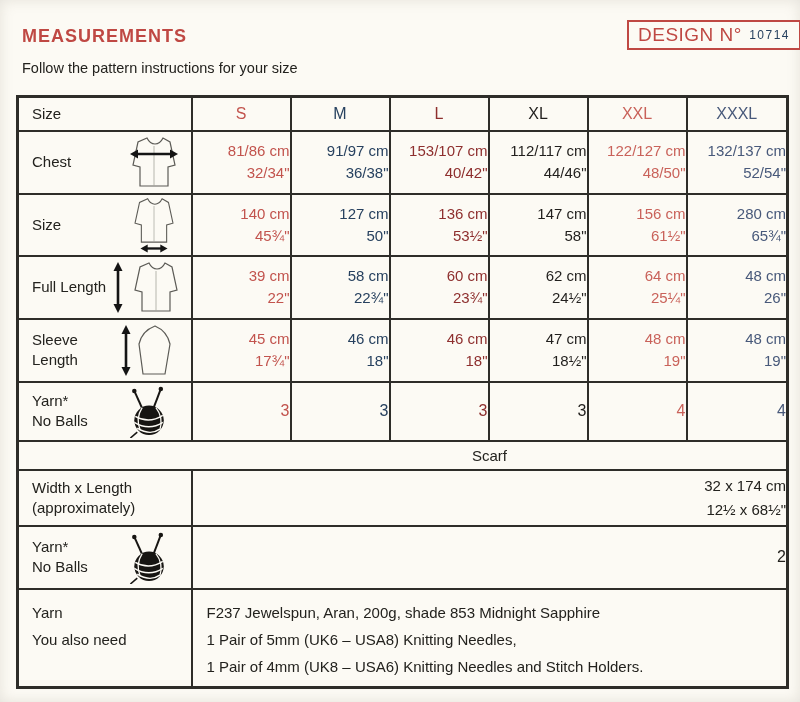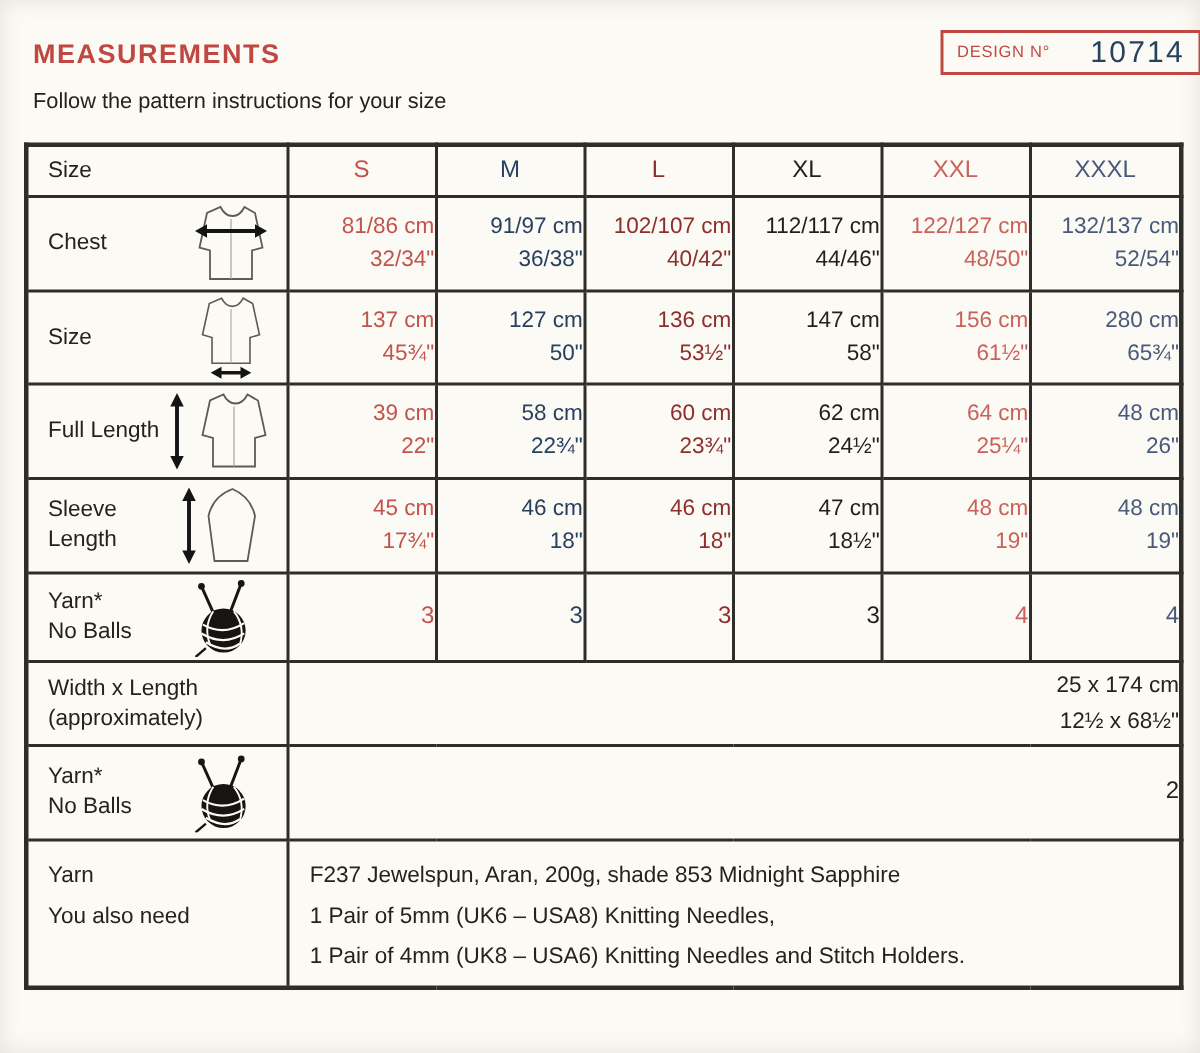--- a/index.html
+++ b/index.html
@@ -6,22 +6,22 @@
   body{font-family:"Liberation Sans",sans-serif;background:#e9e7e0;}
   #page{position:relative;width:800px;height:702px;background:var(--bg,#fcfaf4);overflow:hidden;
         box-shadow:inset 0 0 14px rgba(120,115,100,.18);}
   
   #title{position:absolute;left:22px;top:26px;font-size:18px;font-weight:600;
          letter-spacing:1px;color:var(--title_red);}
   #subtitle{position:absolute;left:22px;top:60px;font-size:14.5px;color:var(--text);}
   #design-box{position:absolute;left:627px;top:20px;width:152px;height:26px;
               border:2px solid var(--title_red);display:flex;align-items:center;
               justify-content:space-between;padding:0 9px;background:var(--bg,#fcfaf4);}
-  #design-box .dlabel{font-size:11px;color:var(--title_red);letter-spacing:.5px;}
-  #design-box .dnum{font-size:20px;color:var(--navy);letter-spacing:1.5px;}
+  #design-box .dlabel{font-size:19px;color:var(--title_red);letter-spacing:.5px;}
+  #design-box .dnum{font-size:12px;color:var(--navy);letter-spacing:1.5px;}
   
   table{position:absolute;left:16px;top:95px;width:770px;border-collapse:collapse;
         table-layout:fixed;font-size:15px;color:var(--text);}
   td,th{border:2px solid var(--border);padding:0;vertical-align:middle;font-weight:normal;
         background:transparent;}
   table{border:3px solid var(--border);}
   .labcell{text-align:left;}
   .labwrap{display:flex;align-items:center;justify-content:space-between;padding:2px 6px 2px 13px;}
   .lbl{white-space:pre-line;line-height:20px;font-size:15px;}
   .val{text-align:right;line-height:22px;}
@@ -97,21 +97,21 @@
       </td>
       <td class="val">
             <div>81/86 cm</div>
             <div>32/34"</div>
           </td>
       <td class="val">
             <div>91/97 cm</div>
             <div>36/38"</div>
           </td>
       <td class="val">
-            <div>102/107 cm</div>
+            <div>153/107 cm</div>
             <div>40/42"</div>
           </td>
       <td class="val">
             <div>112/117 cm</div>
             <div>44/46"</div>
           </td>
       <td class="val">
             <div>122/127 cm</div>
             <div>48/50"</div>
           </td>
@@ -128,21 +128,21 @@
           <svg class="ic" width="62" height="56" viewBox="0 0 62 62">
             <path d="M24,2 C28,10 36,10 40,2 L47,6 L52,29 L45,31 L45,50 L17,50 L17,31 L10,29 L15,6 Z" fill="none" stroke="#5c5b56" stroke-width="1.2"></path>
             <line x1="31" y1="10" x2="31" y2="50" stroke="#a5a49d" stroke-width="0.8"></line>
             <line x1="23" y1="57" x2="39" y2="57" stroke="#141414" stroke-width="2.6"></line>
             <polygon points="16,57 24,52.5 24,61.5" fill="#141414"></polygon>
             <polygon points="46,57 38,52.5 38,61.5" fill="#141414"></polygon>
           </svg>
         </div>
       </td>
       <td class="val">
-            <div>137 cm</div>
+            <div>140 cm</div>
             <div>45¾"</div>
           </td>
       <td class="val">
             <div>127 cm</div>
             <div>50"</div>
           </td>
       <td class="val">
             <div>136 cm</div>
             <div>53½"</div>
           </td>
@@ -261,30 +261,33 @@
         </div>
       </td>
       <td class="val bignum">3</td>
       <td class="val bignum">3</td>
       <td class="val bignum">3</td>
       <td class="val bignum">3</td>
       <td class="val bignum">4</td>
       <td class="val bignum">4</td>
     </tr>
 
+    <tr style="height:29px">
+      <td class="scarfcell" colspan="7">Scarf</td>
+    </tr>
 
     <tr class="dims" style="height:56px">
       <td class="labcell">
         <div class="labwrap">
               <span class="lbl">Width x Length
 (approximately)</span>
             </div>
       </td>
       <td class="val" colspan="6">
-        <div>25 x 174 cm</div>
+        <div>32 x 174 cm</div>
             <div>12½ x 68½"</div>
       </td>
     </tr>
 
     <tr style="height:63px">
       <td class="labcell">
         <div class="labwrap">
           <span class="lbl">Yarn*
 No Balls</span>
           <svg class="ic" width="52" height="53" viewBox="0 0 52 54" style="margin-right:8px">

